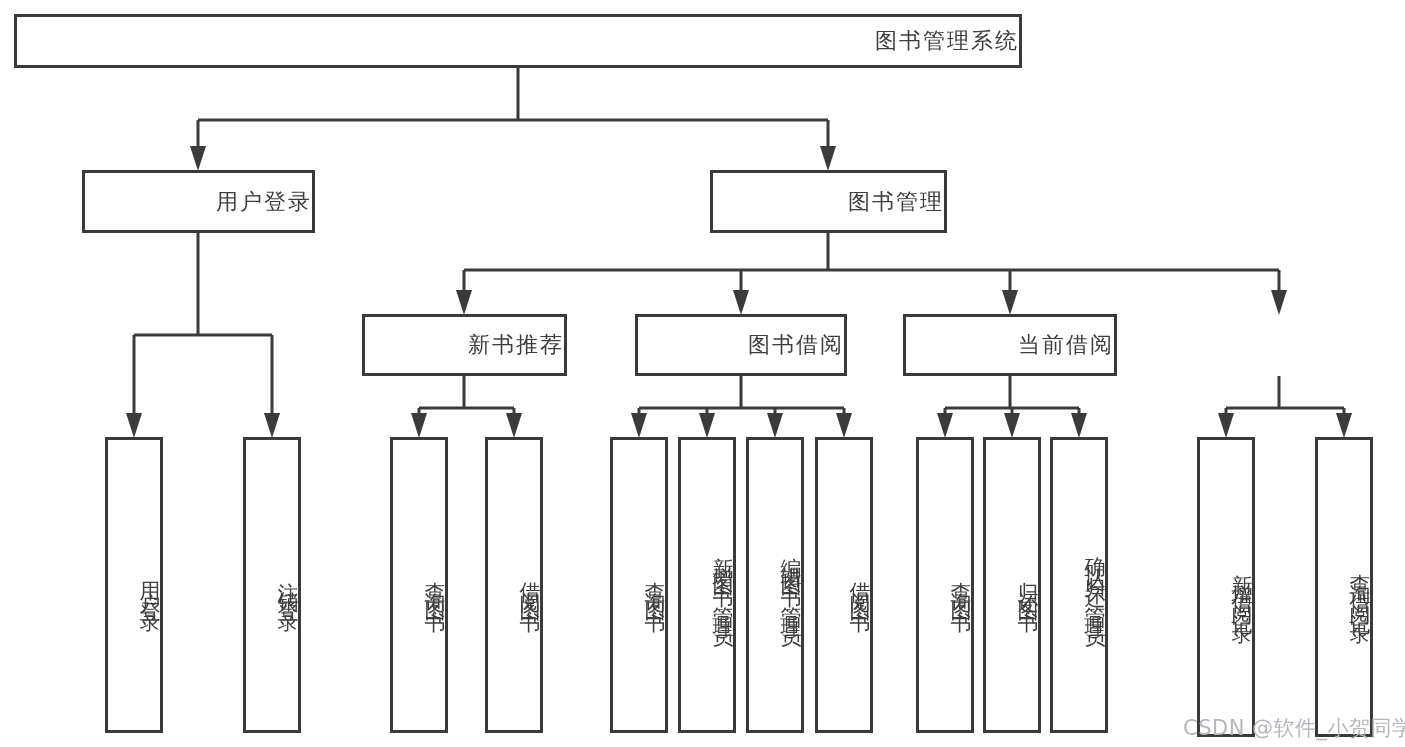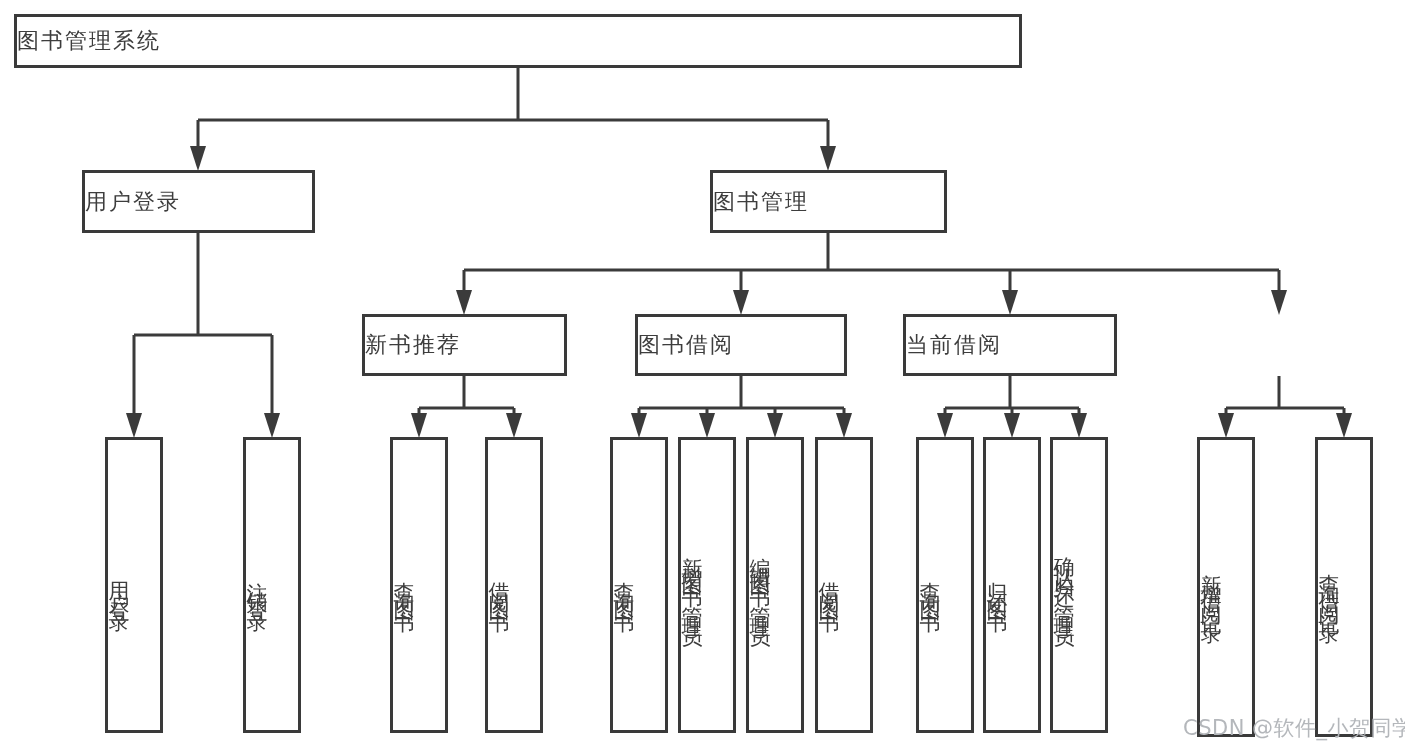--- a/index.html
+++ b/index.html
@@ -35,21 +35,21 @@
     fill: var(--line);
     stroke: none;
   }
   .box {
     position: absolute;
     background: var(--box-fill);
     border: 3px solid var(--box-border);
     color: var(--text);
     display: flex;
     align-items: center;
-    justify-content: flex-start;
+    justify-content: flex-end;
     z-index: 2;
   }
   .h-box .lbl {
     font-size: 22px;
     letter-spacing: 2px;
     white-space: nowrap;
   }
   .v-box .lbl {
     writing-mode: vertical-rl;
     text-orientation: mixed;

